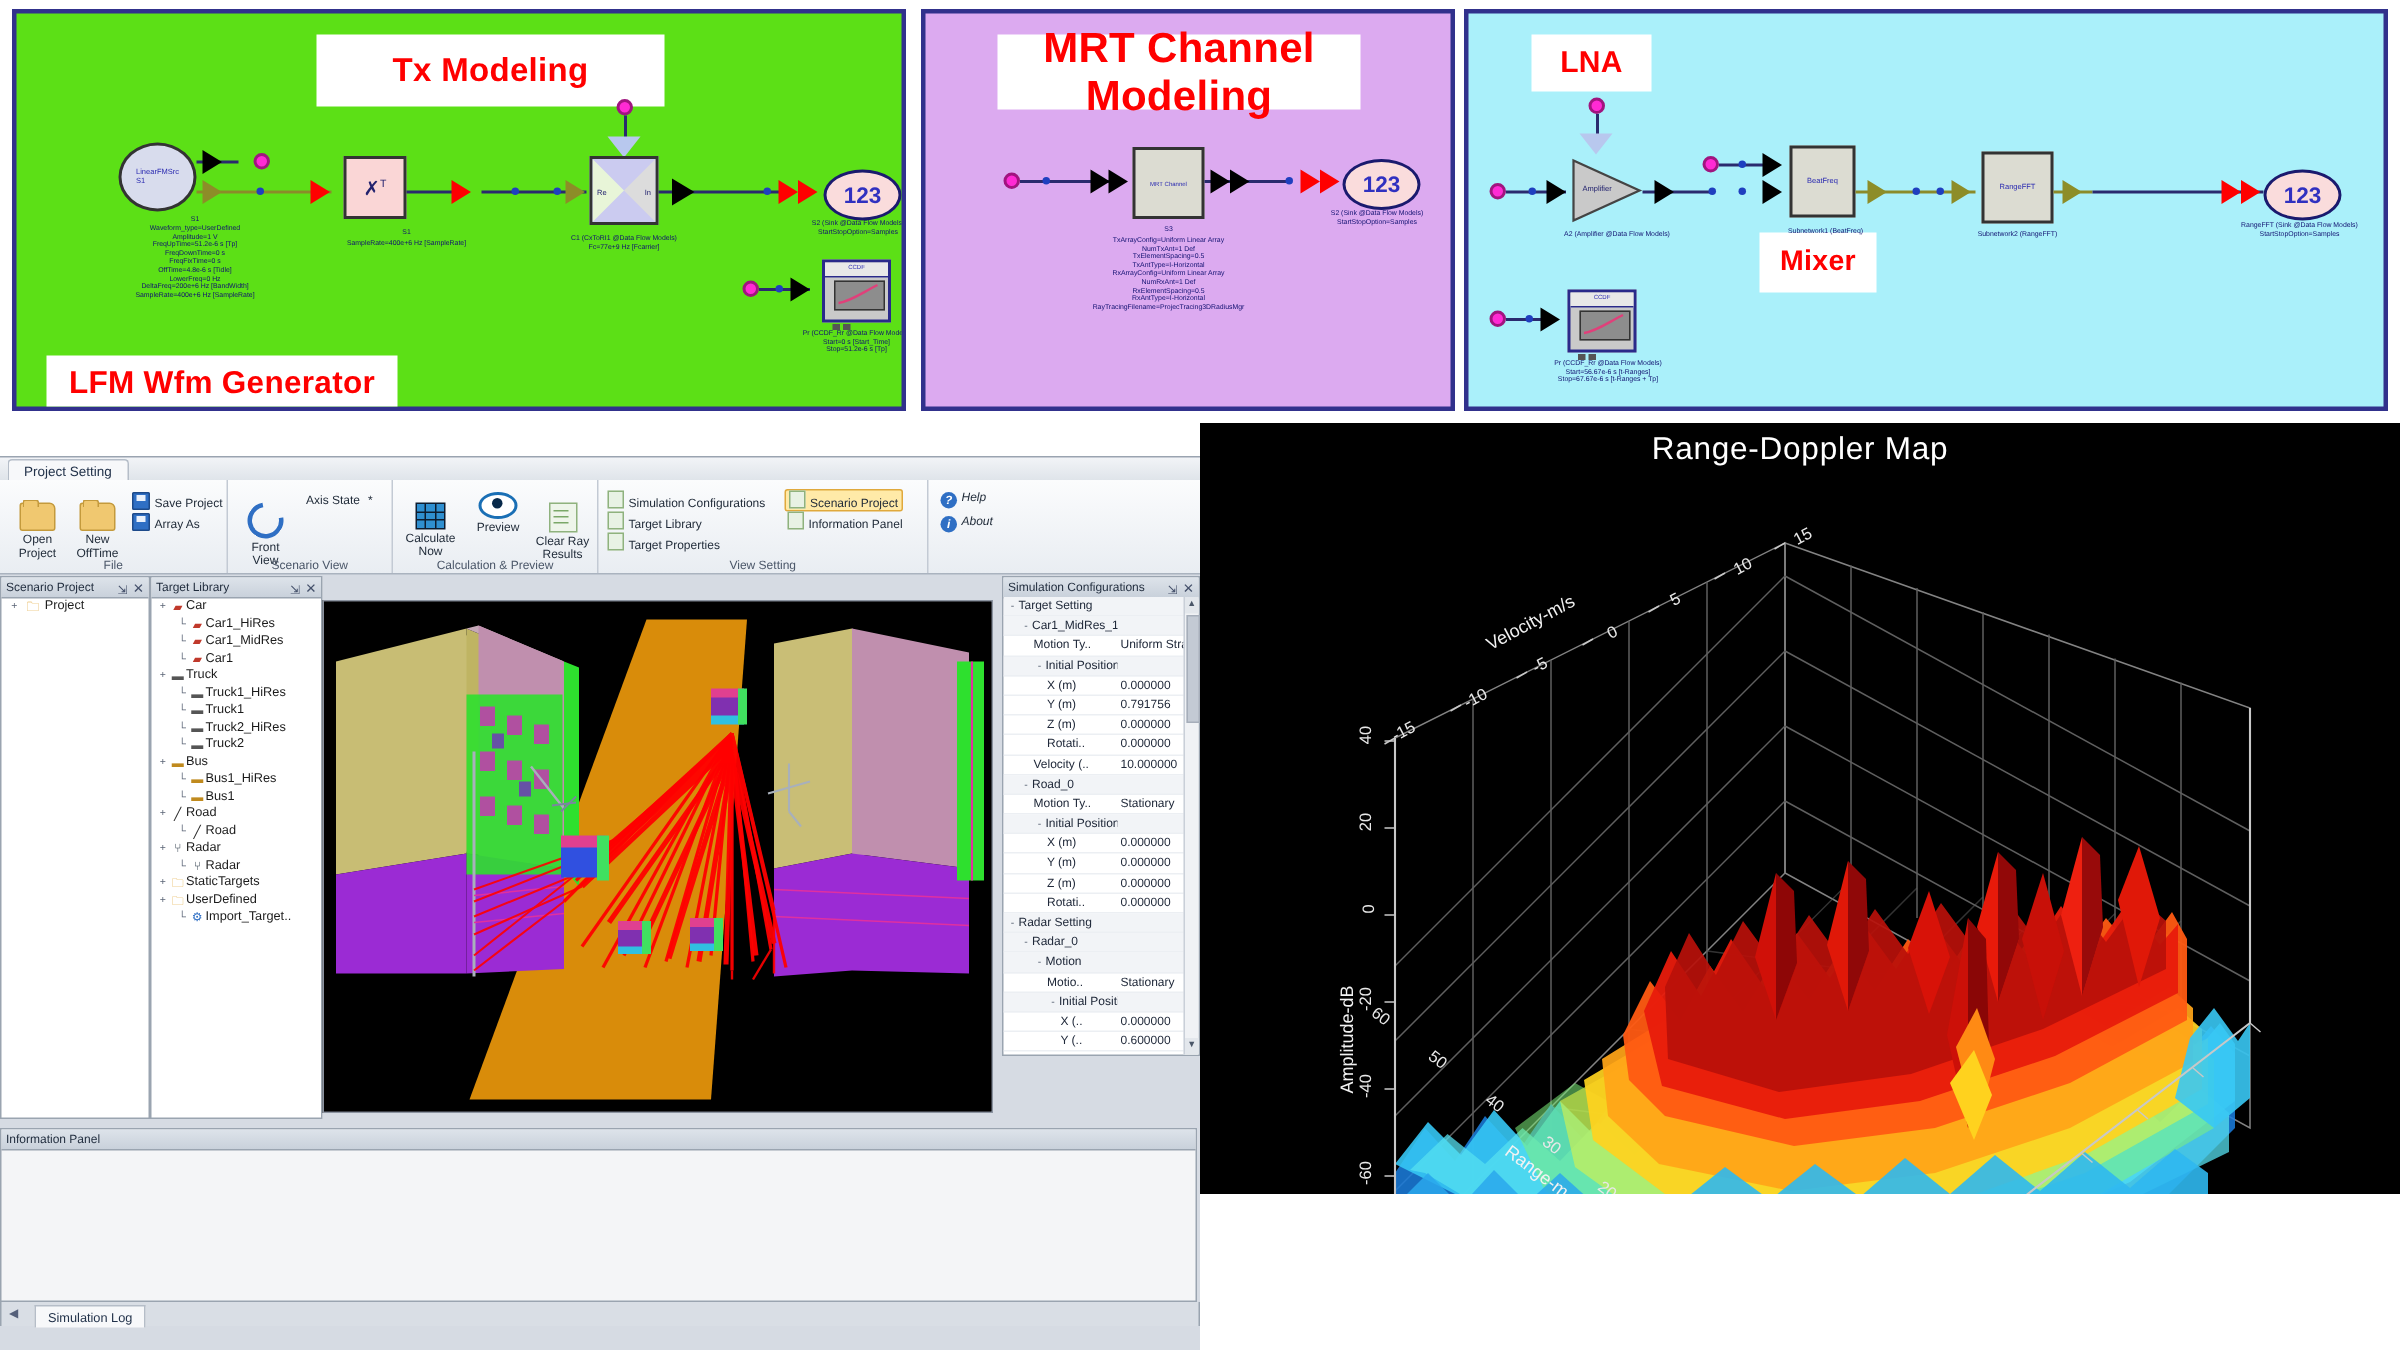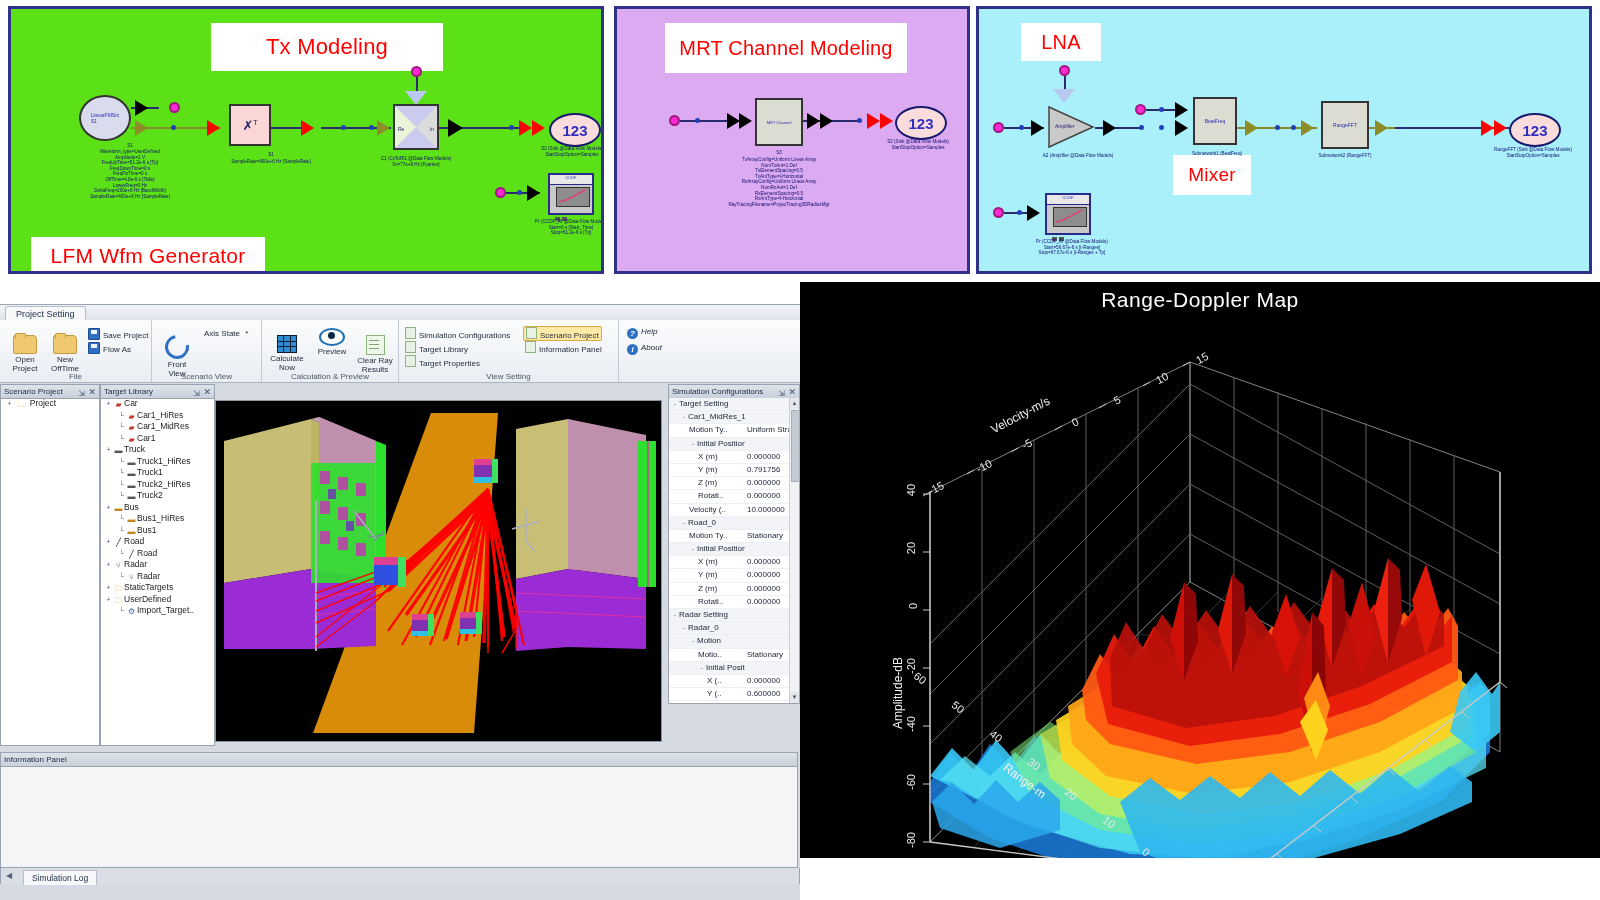--- a/index.html
+++ b/index.html
@@ -7,27 +7,27 @@
   body{width:1600px;height:900px;overflow:hidden;font-family:"Liberation Sans",sans-serif;position:relative;}
 
   
   #top-band{position:absolute;left:0;top:0;width:1600px;height:282px;background:#ffffff;}
 
   .sch-panel{position:absolute;top:6px;height:268px;border:3px solid #31318c;box-sizing:border-box;overflow:hidden;}
   #panel-tx{left:8px;width:596px;background:#5ce016;}
   #panel-mrt{left:614px;width:356px;background:#dcaaf0;}
   #panel-rx{left:976px;width:616px;background:#aaf0fa;}
 
-  .cap{position:absolute;background:#fff;color:#ff0000;font-weight:normal;text-align:center;
+  .cap{position:absolute;background:#fff;color:#ff0000;font-weight:bold;text-align:center;
        display:flex;align-items:center;justify-content:center;letter-spacing:.2px;}
 
   
   #cap-tx{left:200px;top:14px;width:232px;height:48px;font-size:22px;}
   #cap-lfm{left:20px;top:228px;width:234px;height:38px;font-size:21px;}
-  #cap-mrt{left:48px;top:14px;width:242px;height:50px;font-size:20px;}
+  #cap-mrt{left:48px;top:14px;width:242px;height:50px;font-size:28px;}
   #cap-lna{left:42px;top:14px;width:80px;height:38px;font-size:20px;}
   #cap-rx{left:196px;top:14px;width:238px;height:48px;font-size:22px;}
   #cap-mix{left:194px;top:146px;width:78px;height:40px;font-size:19px;}
 
   
   .wire{position:absolute;background:#2a2a6e;height:2px;}
   .wire-v{position:absolute;background:#2a2a6e;width:2px;}
   .wire-olive{position:absolute;background:#8b8b2a;height:2px;}
   .node{position:absolute;width:5px;height:5px;background:#1f3fbf;border-radius:50%;}
   .port{position:absolute;width:11px;height:11px;border-radius:50%;background:#ff2ad4;border:2px solid #a0157f;box-sizing:border-box;}
@@ -128,21 +128,21 @@
   #info-body{padding:4px 4px;font-size:8.5px;line-height:11px;color:#0d0d0d;font-weight:bold;}
 
   #bottom-tabs{position:absolute;left:0;top:563px;width:798px;height:16px;background:#d9dee5;border-left:1px solid #9aa4b0;border-right:1px solid #9aa4b0;}
   #tab-simlog{position:absolute;left:22px;top:2px;height:14px;padding:0 8px;background:#f7f8fa;
               border:1px solid #b5bdc8;border-bottom:none;font-size:8.5px;line-height:14px;color:#22324a;text-align:center;}
   #tab-arrow{position:absolute;left:5px;top:3px;font-size:8px;color:#55607a;}
   #statusbar{position:absolute;left:0;top:579px;width:800px;height:29px;background:#ccd2da;border-top:1px solid #aab3bf;
              font-size:8.5px;color:#1c2736;padding:3px 5px;box-sizing:border-box;}
 
   
-  #rdm{position:absolute;left:800px;top:282px;width:800px;height:576px;background:#000;overflow:hidden;}
+  #rdm{position:absolute;left:800px;top:282px;width:800px;height:514px;background:#000;overflow:hidden;}
   #rdm-title{position:absolute;top:6px;width:100%;text-align:center;color:#fff;font-size:21px;letter-spacing:.5px;}
   .tick-lbl{position:absolute;color:#e8e8e8;font-size:11px;white-space:nowrap;}
   .ax-title{position:absolute;color:#f2f2f2;font-size:12px;white-space:nowrap;}
 </style>
 </head>
 <body>
 
 <div id="top-band">
 
   <div class="sch-panel" id="panel-tx">
@@ -350,21 +350,21 @@
 Project</span>
       </div>
       <div class="rbtn" style="left:46px;top:6px;width:38px;white-space:pre-line;">
         <span class="ricon folder"></span><span>New
 OffTime</span>
       </div>
       <div class="rbtn-sm" style="left:88px;top:8px;">
         <span class="disk"></span><span>Save Project</span>
       </div>
       <div class="rbtn-sm" style="left:88px;top:22px;">
-        <span class="disk"></span><span>Flow As</span>
+        <span class="disk"></span><span>Array As</span>
       </div>
       <div class="rgroup-title">File</div>
     </div>
 
     <div class="rgroup" style="left:152px;width:110px;">
       <div class="rbtn" style="left:8px;top:6px;width:34px;white-space:pre-line;">
         <span class="ricon blue-arrow"></span><span>Front
 View</span>
       </div>
       <div class="rbtn-sm" style="left:52px;top:9px;">

